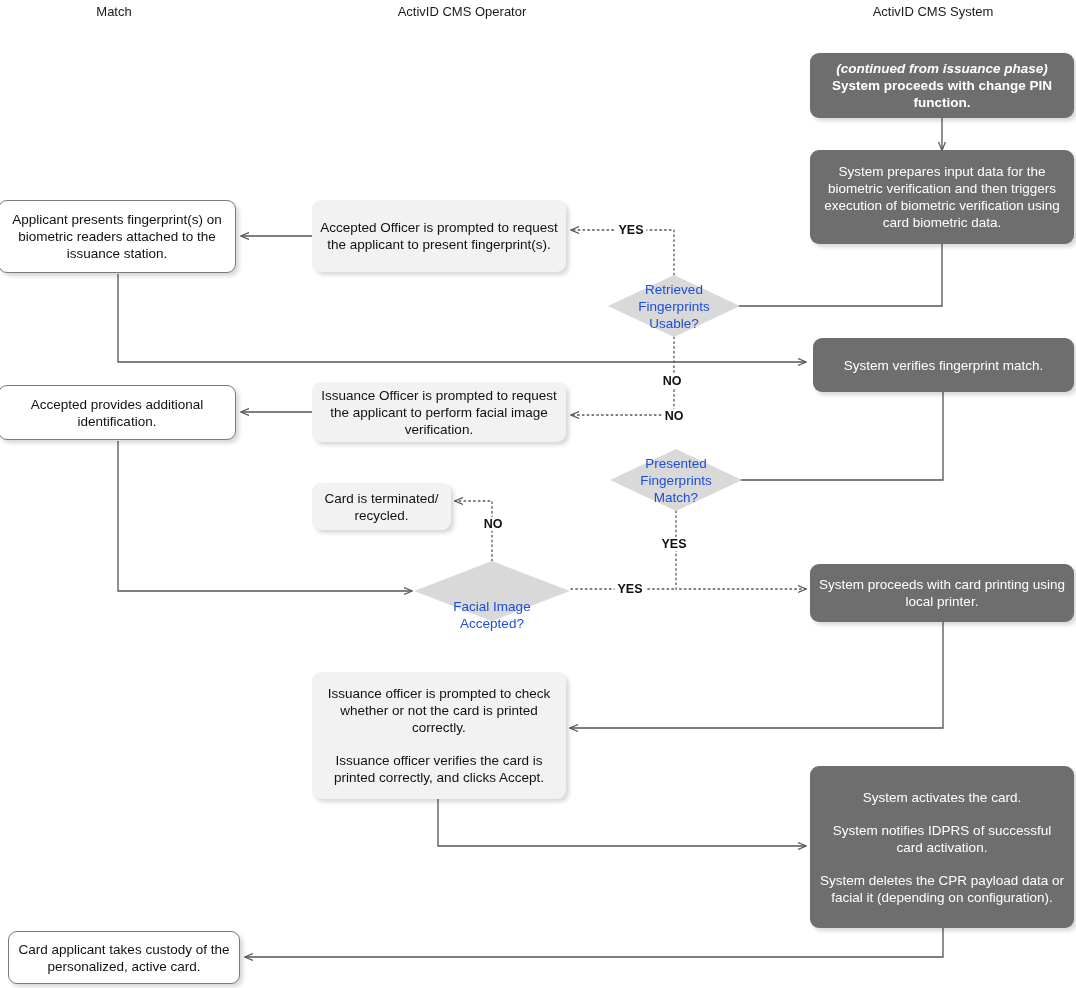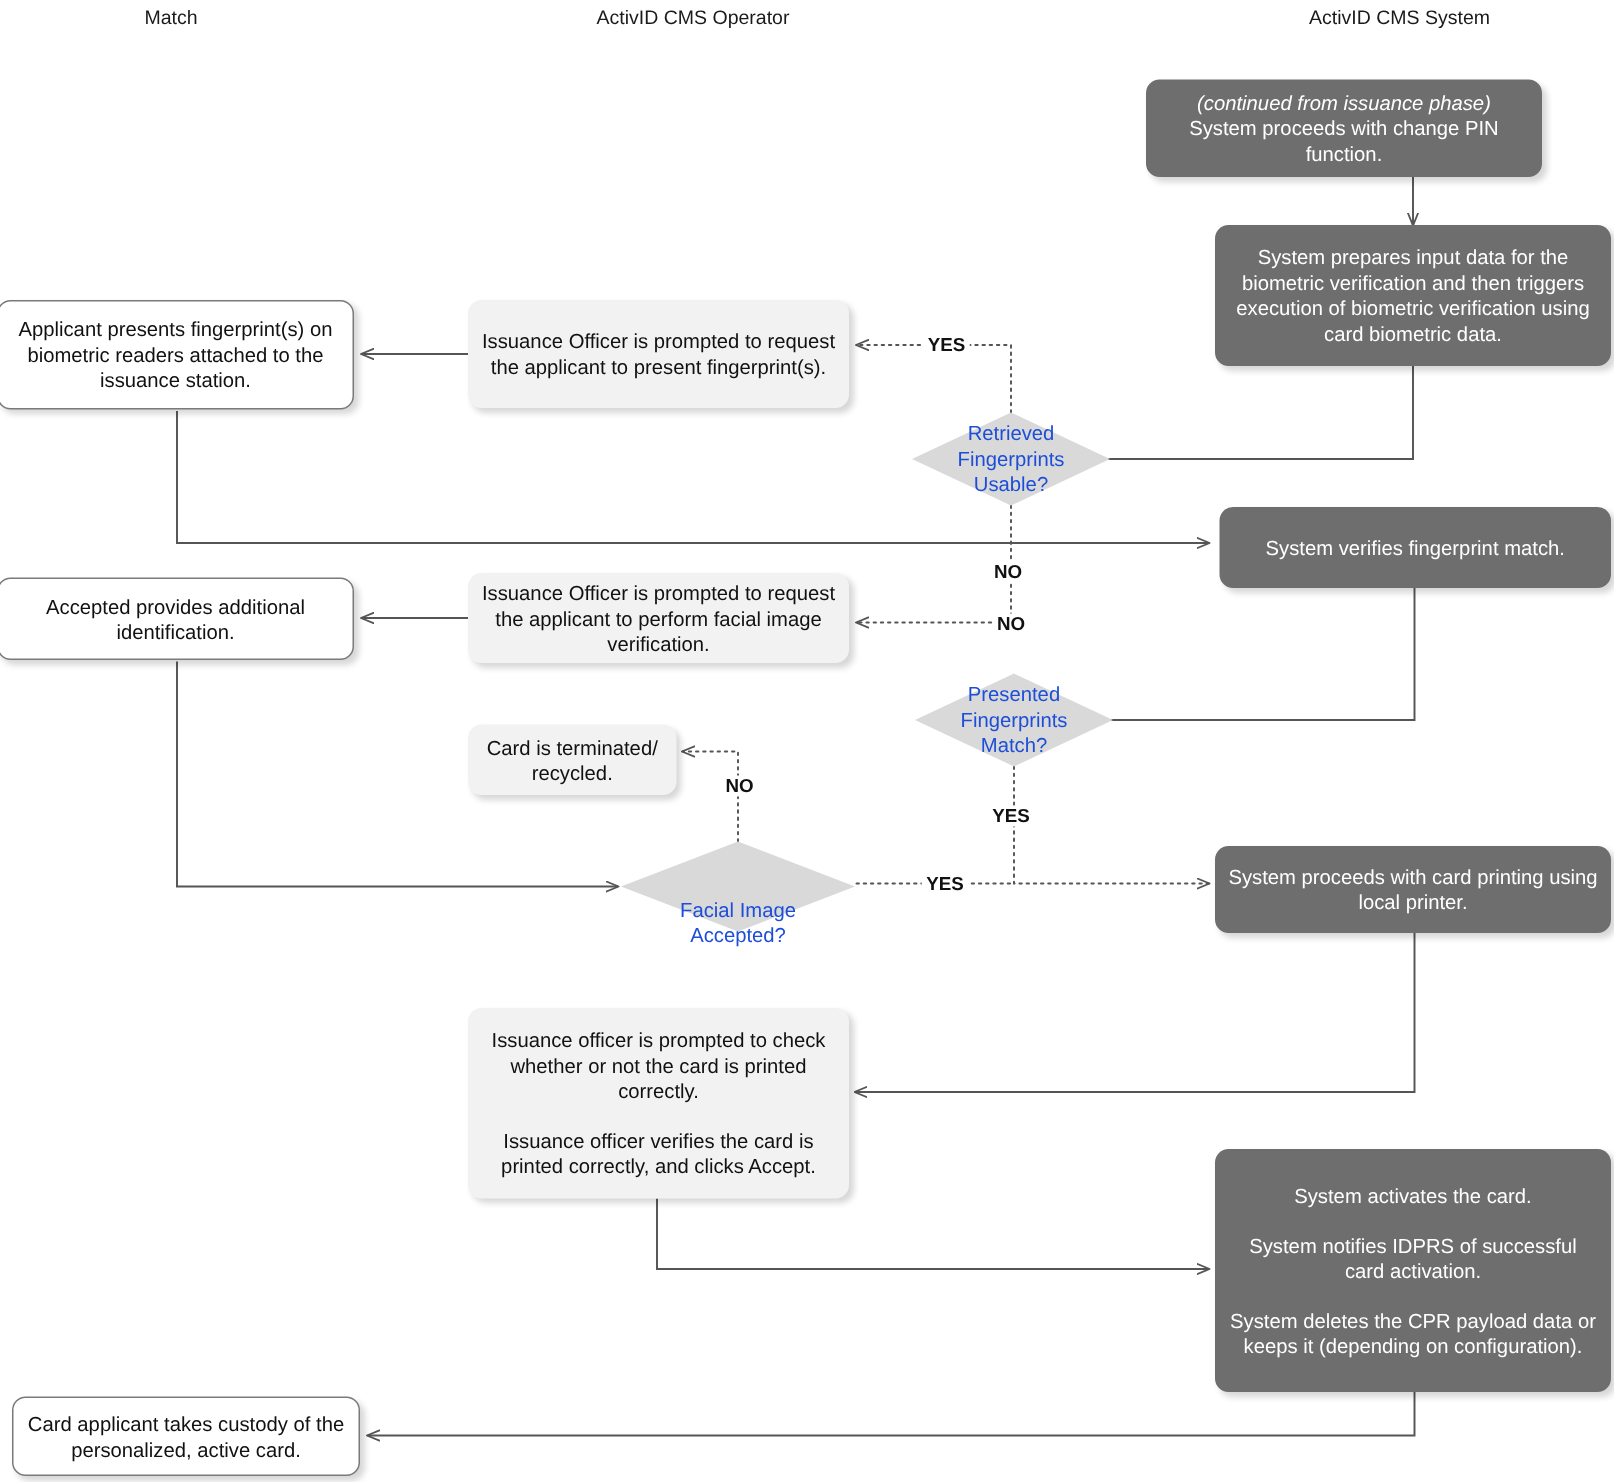--- a/index.html
+++ b/index.html
@@ -139,21 +139,21 @@
       <path d="M571,589 L676,589"></path>
     </g>
 
     <g fill="#d9d9d9" stroke="none">
       <polygon points="674,275 740,306 674,337 608,306"></polygon>
       <polygon points="676,449 742,480 676,511 610,480"></polygon>
       <polygon points="492,561 570,591 492,621 414,591"></polygon>
     </g>
   </svg>
 
-  <div class="node node-dark" style="left:764px; top:53px; width:264px; height:65px;">
+  <div class="node node-dark" style="left:810px; top:53px; width:264px; height:65px;font-weight:bold;">
     <div class="node-inner">
       <p class="ital">(continued from issuance phase)</p>
       <p style="margin-top:0">System proceeds with change PIN function.</p>
     </div>
   </div>
 
   <div class="node node-dark" style="left:810px; top:150px; width:264px; height:94px;">
     <div class="node-inner">System prepares input data for the biometric verification and then triggers execution of biometric verification using card biometric data.</div>
   </div>
 
@@ -162,26 +162,26 @@
   </div>
 
   <div class="node node-dark" style="left:810px; top:564px; width:264px; height:58px;">
     <div class="node-inner">System proceeds with card printing using local printer.</div>
   </div>
 
   <div class="node node-dark" style="left:810px; top:766px; width:264px; height:162px;">
     <div class="node-inner">
       <p>System activates the card.</p>
       <p>System notifies IDPRS of successful card activation.</p>
-      <p>System deletes the CPR payload data or keeps it (depending on configuration).</p>
+      <p>System deletes the CPR payload data or facial it (depending on configuration).</p>
     </div>
   </div>
 
   <div class="node node-light" style="left:312px; top:200px; width:254px; height:72px;">
-    <div class="node-inner">Issuance Officer is prompted to request the applicant to present fingerprint(s).</div>
+    <div class="node-inner">Accepted Officer is prompted to request the applicant to present fingerprint(s).</div>
   </div>
 
   <div class="node node-light" style="left:312px; top:382px; width:254px; height:60px;">
     <div class="node-inner">Issuance Officer is prompted to request the applicant to perform facial image verification.</div>
   </div>
 
   <div class="node node-light" style="left:312px; top:483px; width:139px; height:47px;">
     <div class="node-inner">Card is terminated/ recycled.</div>
   </div>
 

